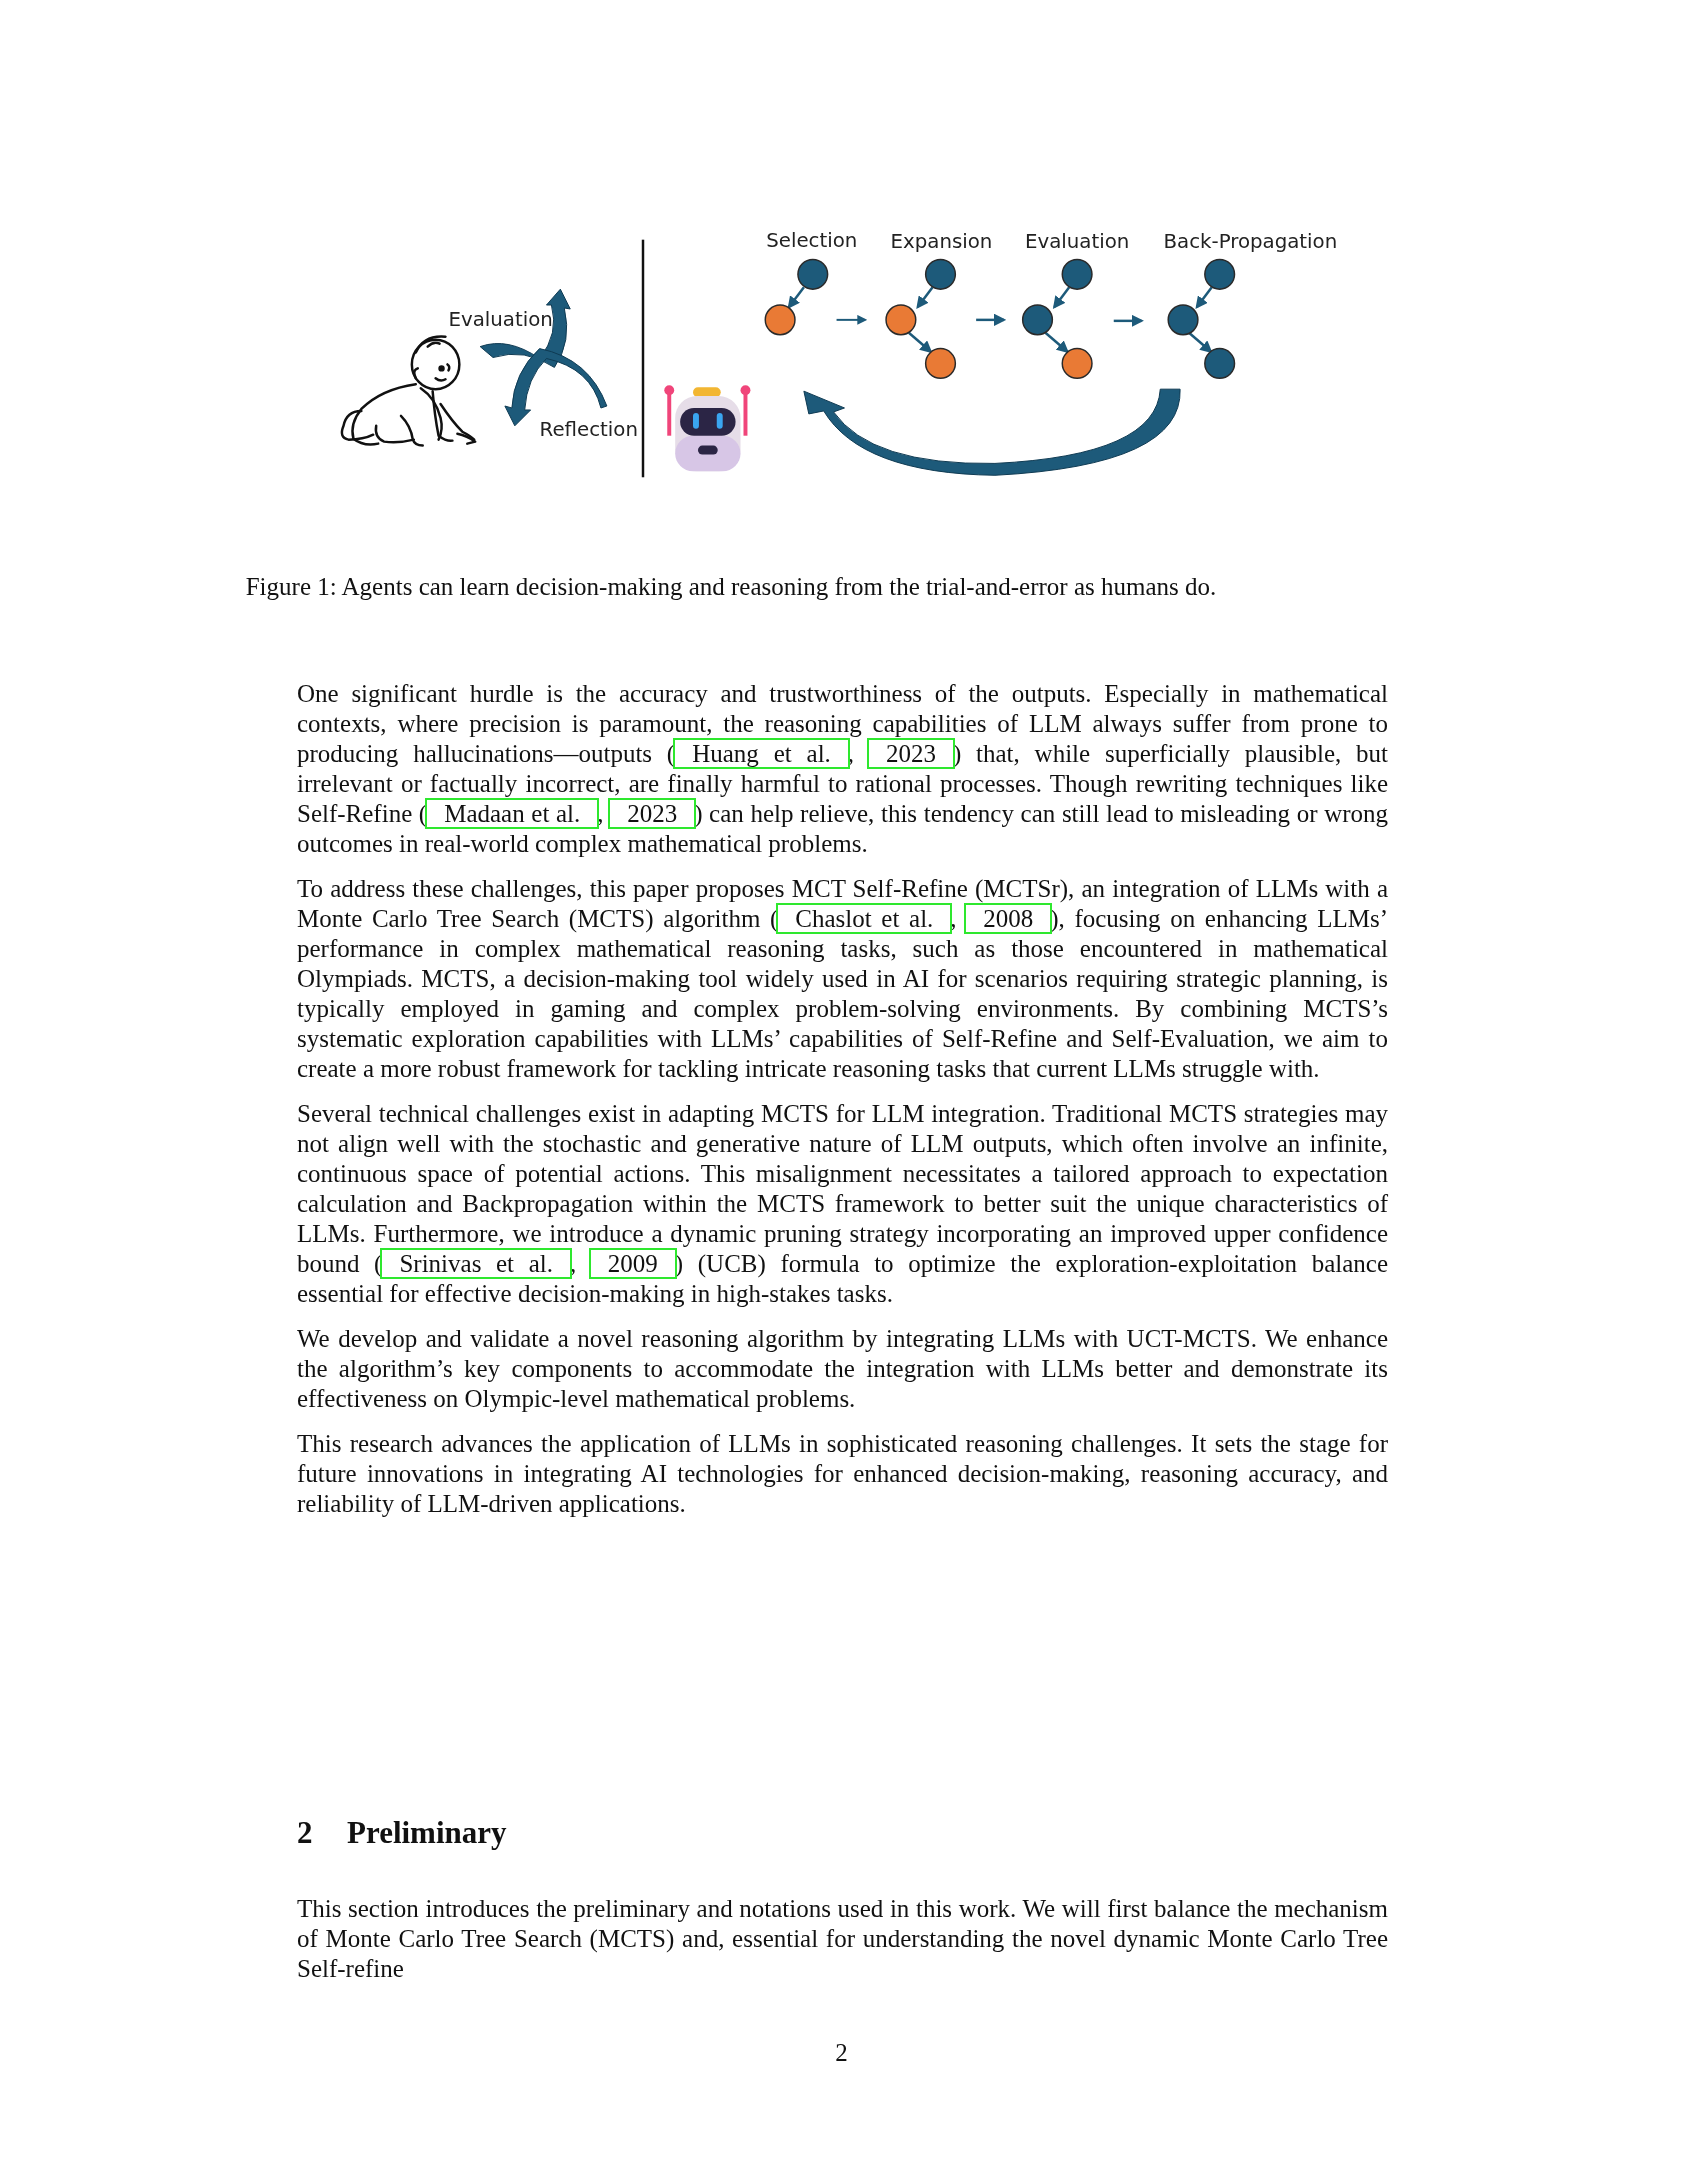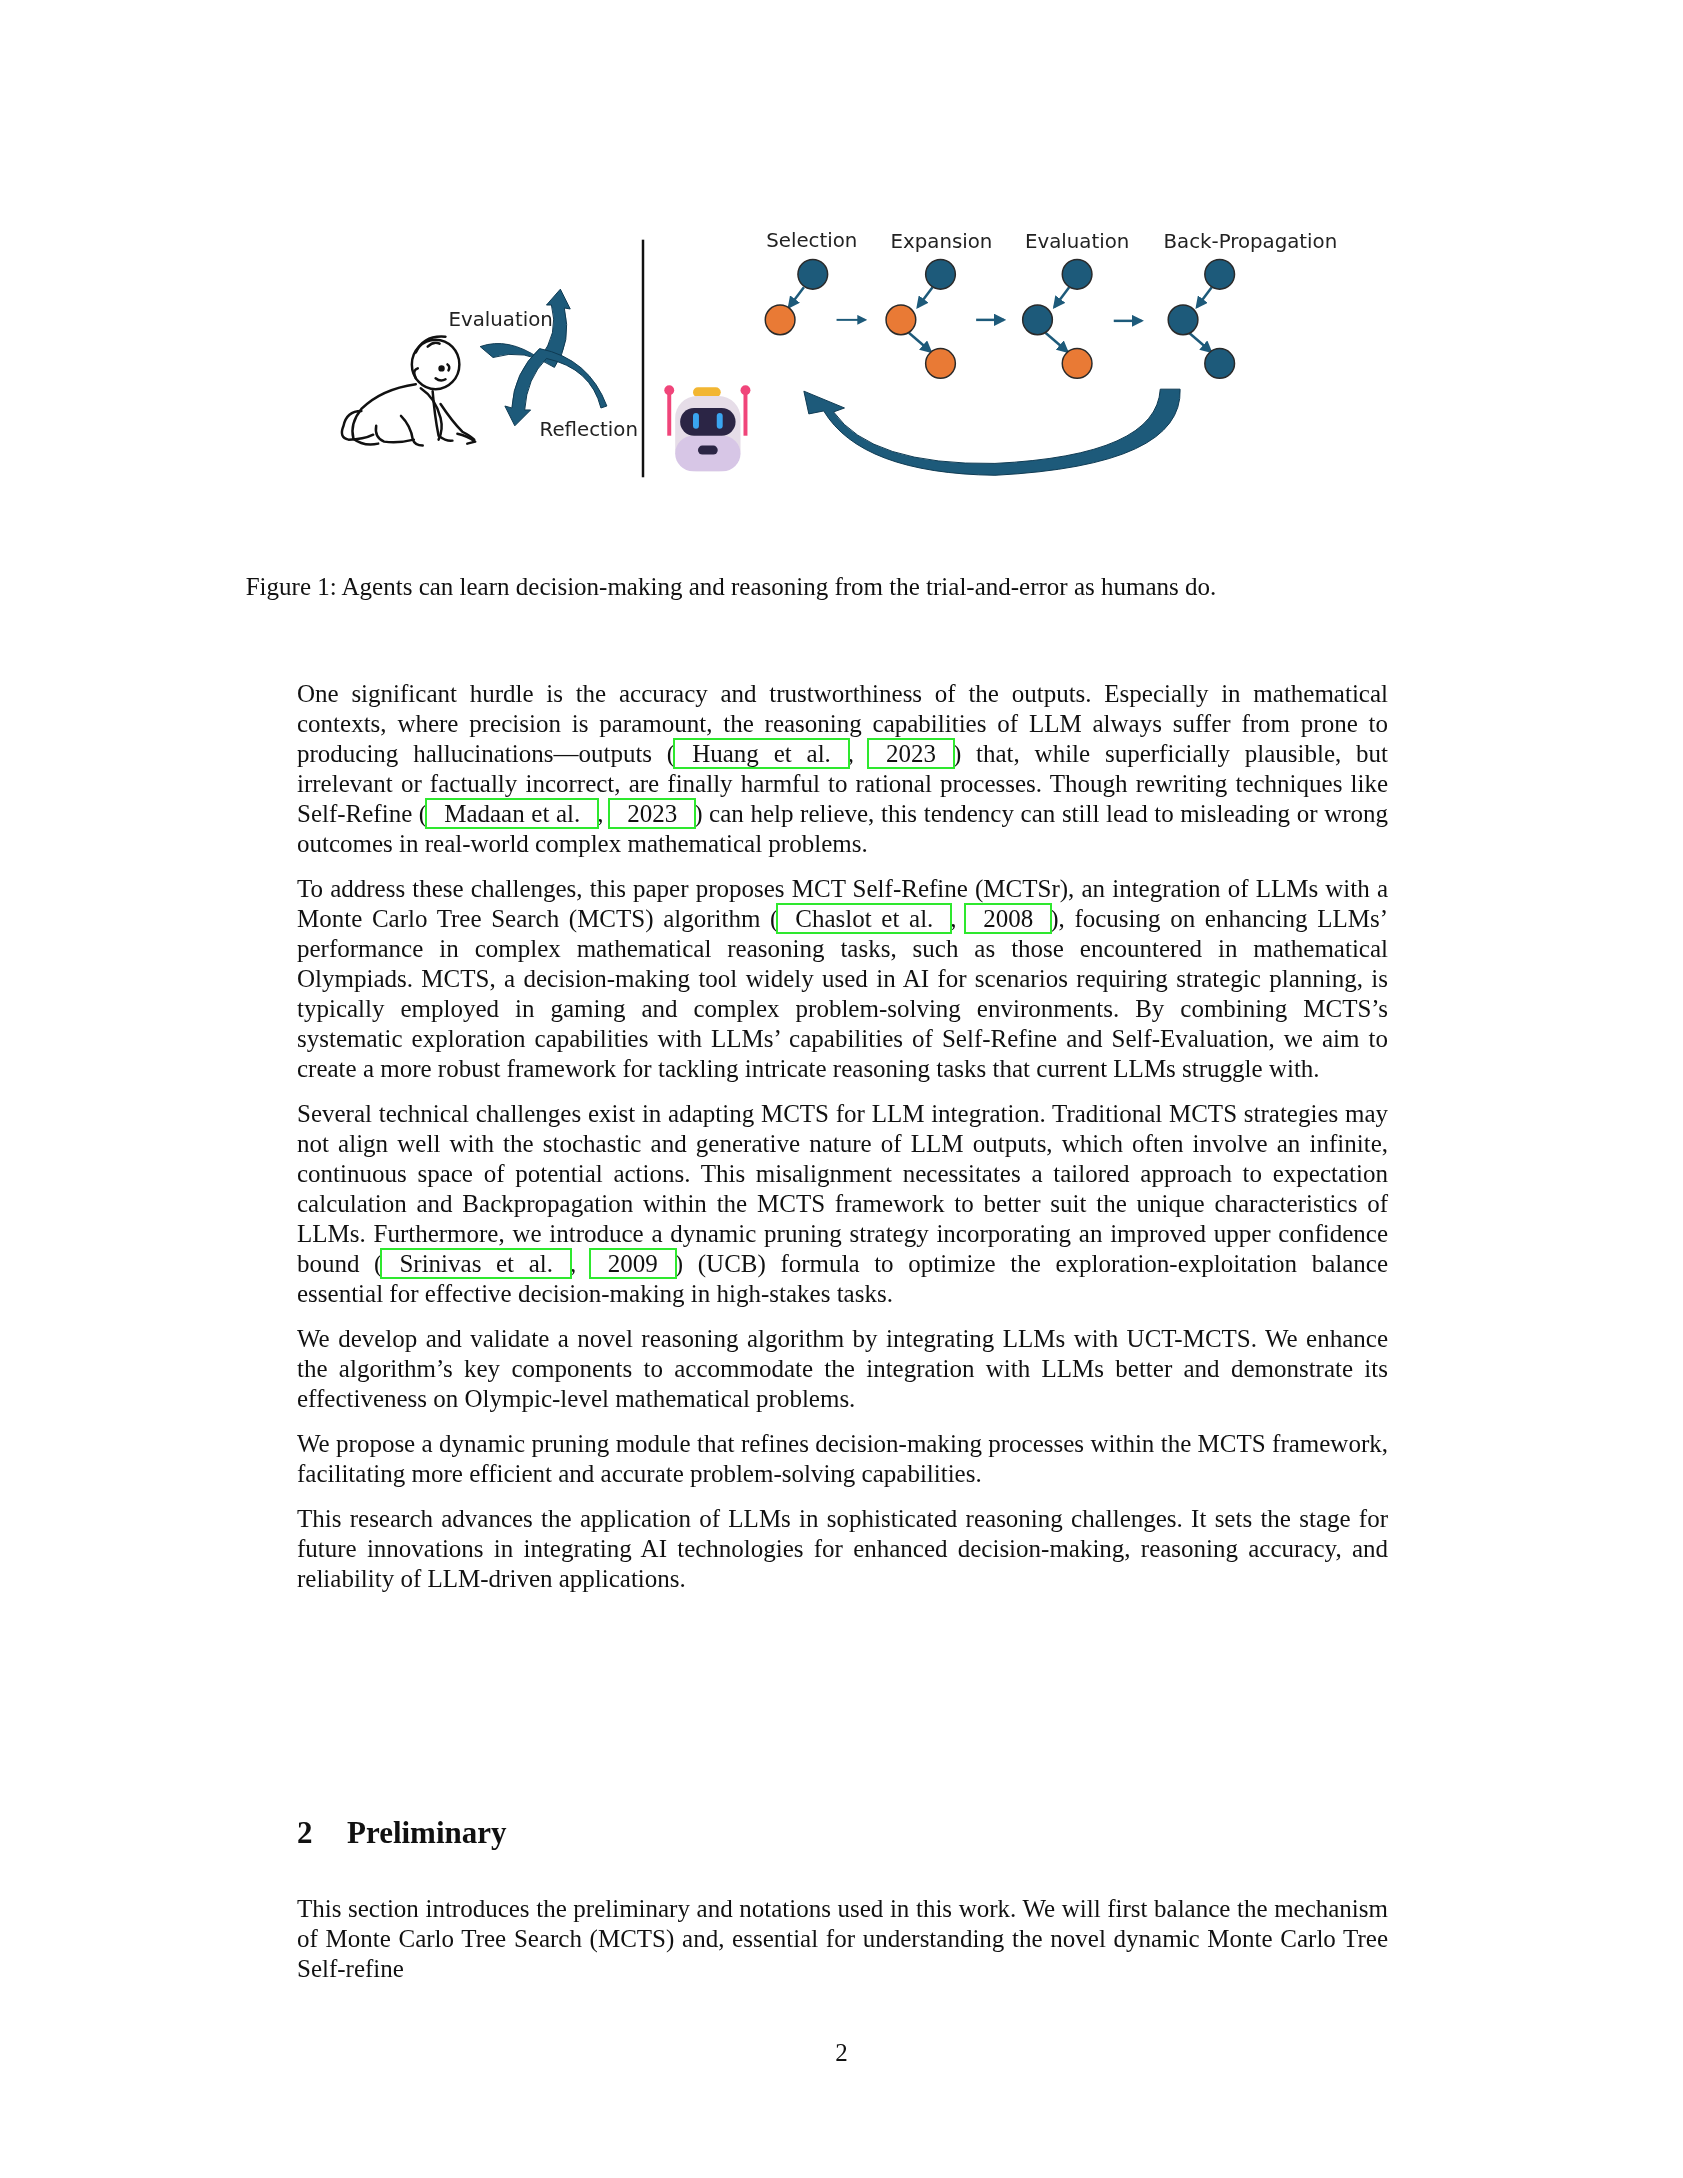--- a/index.html
+++ b/index.html
@@ -120,21 +120,20 @@
 <div class="caption">Figure 1: Agents can learn decision-making and reasoning from the trial-and-error as humans do.</div>
 
 <div class="body-text" style="top: 679px;">
   <p class="para"><span>One significant hurdle is the accuracy and trustworthiness of the outputs. Especially in mathematical contexts, where precision is paramount, the reasoning capabilities of LLM always suffer from prone to producing hallucinations—outputs (</span><a class="cite">Huang et al.</a><span>, </span><a class="cite">2023</a><span>) that, while superficially plausible, but irrelevant or factually incorrect, are finally harmful to rational processes. Though rewriting techniques like Self-Refine (</span><a class="cite">Madaan et al.</a><span>, </span><a class="cite">2023</a><span>) can help relieve, this tendency can still lead to misleading or wrong outcomes in real-world complex mathematical problems.</span></p>
 
   <p class="para"><span>To address these challenges, this paper proposes MCT Self-Refine (MCTSr), an integration of LLMs with a Monte Carlo Tree Search (MCTS) algorithm (</span><a class="cite">Chaslot et al.</a><span>, </span><a class="cite">2008</a><span>), focusing on enhancing LLMs’ performance in complex mathematical reasoning tasks, such as those encountered in mathematical Olympiads. MCTS, a decision-making tool widely used in AI for scenarios requiring strategic planning, is typically employed in gaming and complex problem-solving environments. By combining MCTS’s systematic exploration capabilities with LLMs’ capabilities of Self-Refine and Self-Evaluation, we aim to create a more robust framework for tackling intricate reasoning tasks that current LLMs struggle with.</span></p>
 
   <p class="para"><span>Several technical challenges exist in adapting MCTS for LLM integration.  Traditional MCTS strategies may not align well with the stochastic and generative nature of LLM outputs, which often involve an infinite, continuous space of potential actions. This misalignment necessitates a tailored approach to expectation calculation and Backpropagation within the MCTS framework to better suit the unique characteristics of LLMs.  Furthermore, we introduce a dynamic pruning strategy incorporating an improved upper confidence bound (</span><a class="cite">Srinivas et al.</a><span>, </span><a class="cite">2009</a><span>) (UCB) formula to optimize the exploration-exploitation balance essential for effective decision-making in high-stakes tasks.</span></p>
 
   <p class="para">We develop and validate a novel reasoning algorithm by integrating LLMs with UCT-MCTS. We enhance the algorithm’s key components to accommodate the integration with LLMs better and demonstrate its effectiveness on Olympic-level mathematical problems.</p>
-  <p class="para">We propose a dynamic pruning module that refines decision-making processes within the MCTS framework, facilitating more efficient and accurate problem-solving capabilities.</p>
   <p class="para">This research advances the application of LLMs in sophisticated reasoning challenges. It sets the stage for future innovations in integrating AI technologies for enhanced decision-making, reasoning accuracy, and reliability of LLM-driven applications.</p>
 </div>
 
 <div class="section-head"><span class="num">2</span><span>Preliminary</span></div>
 
 <div class="body-text" style="top: 1894px;">
   <p class="para">This section introduces the preliminary and notations used in this work.  We will first balance the mechanism of Monte Carlo Tree Search (MCTS) and, essential for understanding the novel dynamic Monte Carlo Tree Self-refine</p>
 </div>
 
 <div class="page-num">2</div>

